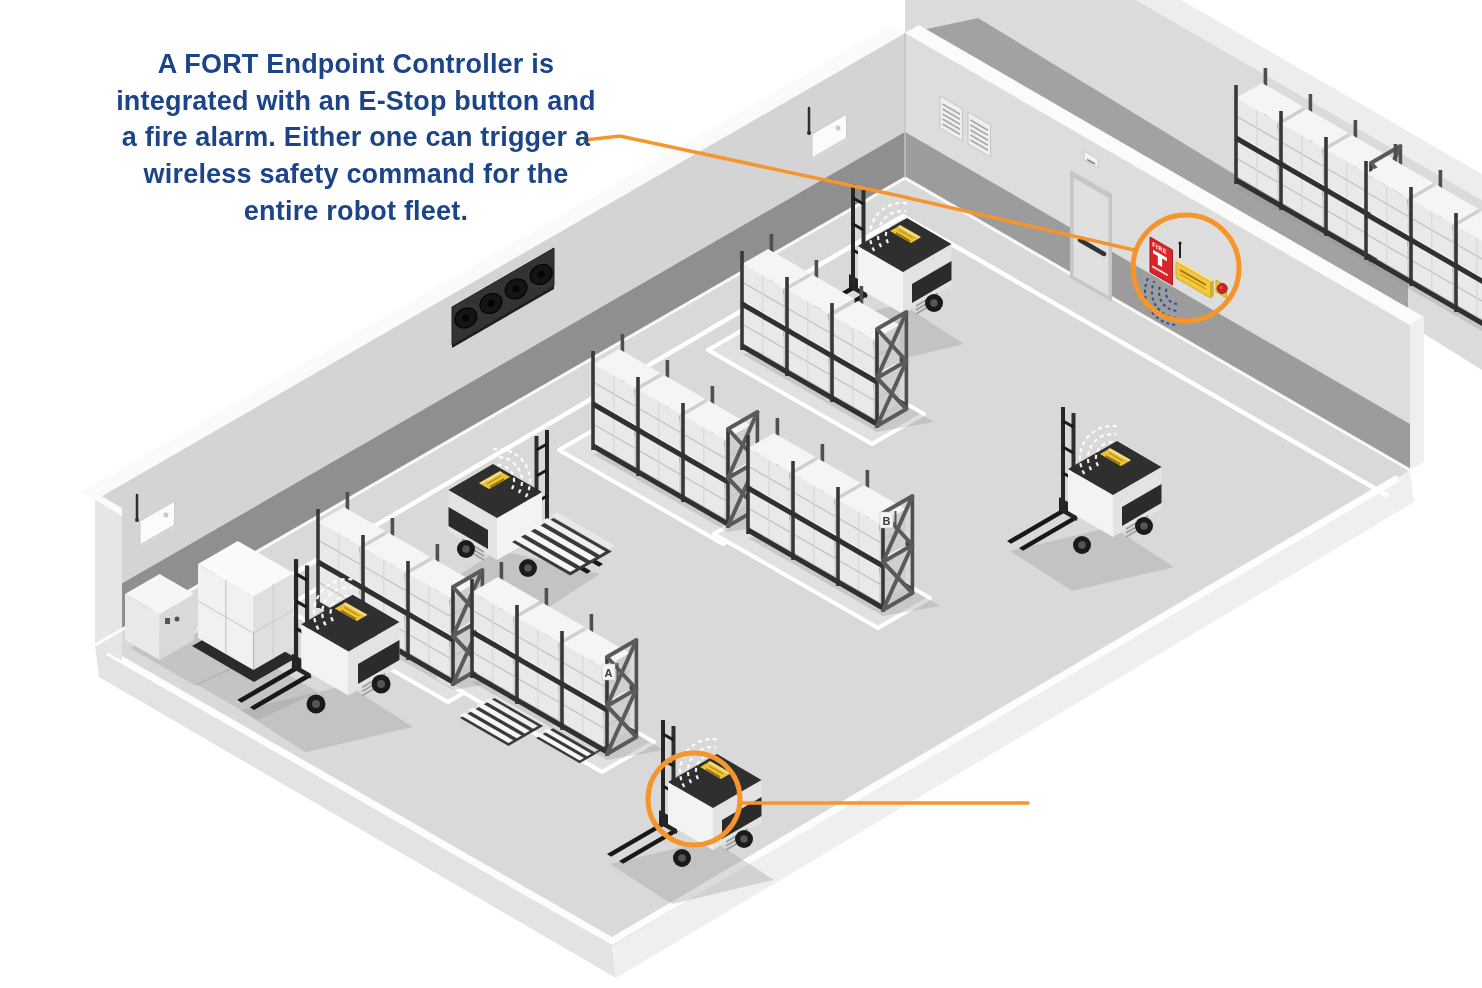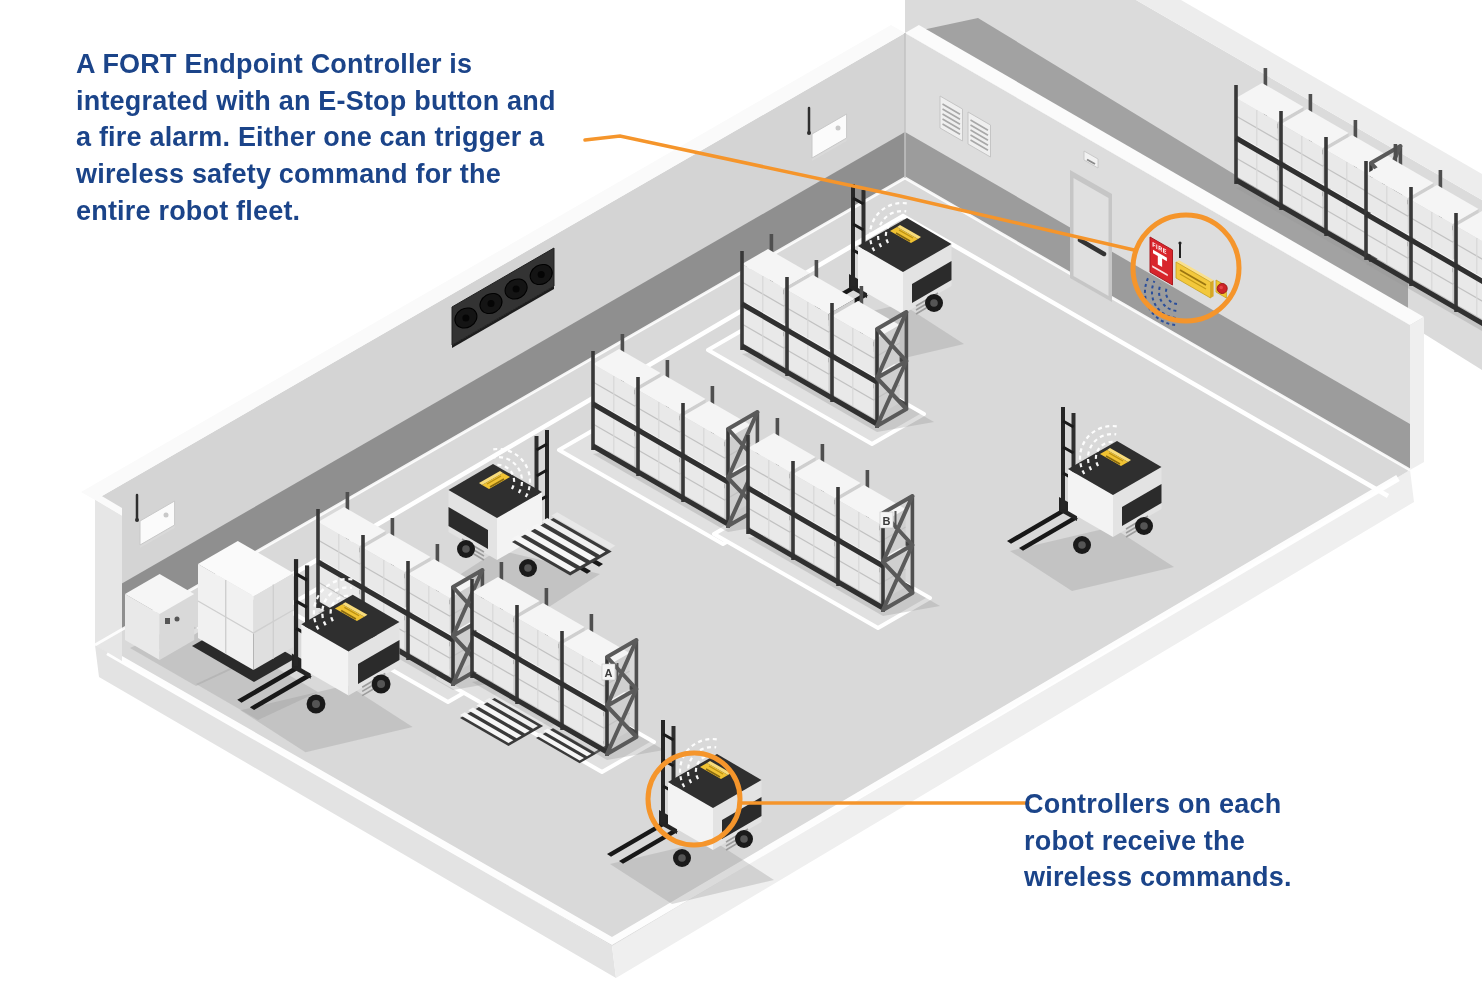--- a/index.html
+++ b/index.html
@@ -1,20 +1,20 @@
 <!DOCTYPE html>
 <html><head>
 <meta charset="utf-8">
 <style>
   html,body{margin:0;padding:0;background:#fff;}
   #stage{position:relative;width:1482px;height:988px;background:#ffffff;overflow:hidden;
          font-family:"Liberation Sans", sans-serif;}
   #scene{position:absolute;left:0;top:0;}
   .callout{position:absolute;color:#1B4489;font-weight:700;font-size:27px;line-height:1.36;
-           text-align:left;white-space:pre-line;letter-spacing:.2px;}
+           text-align:center;white-space:pre-line;letter-spacing:.2px;}
   #callout-endpoint{left:76px;top:46px;width:560px;}
   #callout-robot{left:1024px;top:786px;width:345px;}
 </style>
 </head>
 <body>
 <div id="stage">
 
 <svg id="scene" width="1482" height="988" viewBox="0 0 1482 988">
   <defs>
 
@@ -251,17 +251,14 @@
     <path d="M740,803 L1028,803" stroke-width="3.5"></path>
     <circle cx="694" cy="799" r="46" stroke-width="5"></circle>
   </g>
 </svg>
 
 <div id="callout-endpoint" class="callout">A FORT Endpoint Controller is
 integrated with an E-Stop button and
 a fire alarm. Either one can trigger a
 wireless safety command for the
 entire robot fleet.</div>
-<div id="callout-robot" class="callout">Controllers on each
-robot receive the
-wireless commands.</div>
 
 </div>
 
 </body></html>

